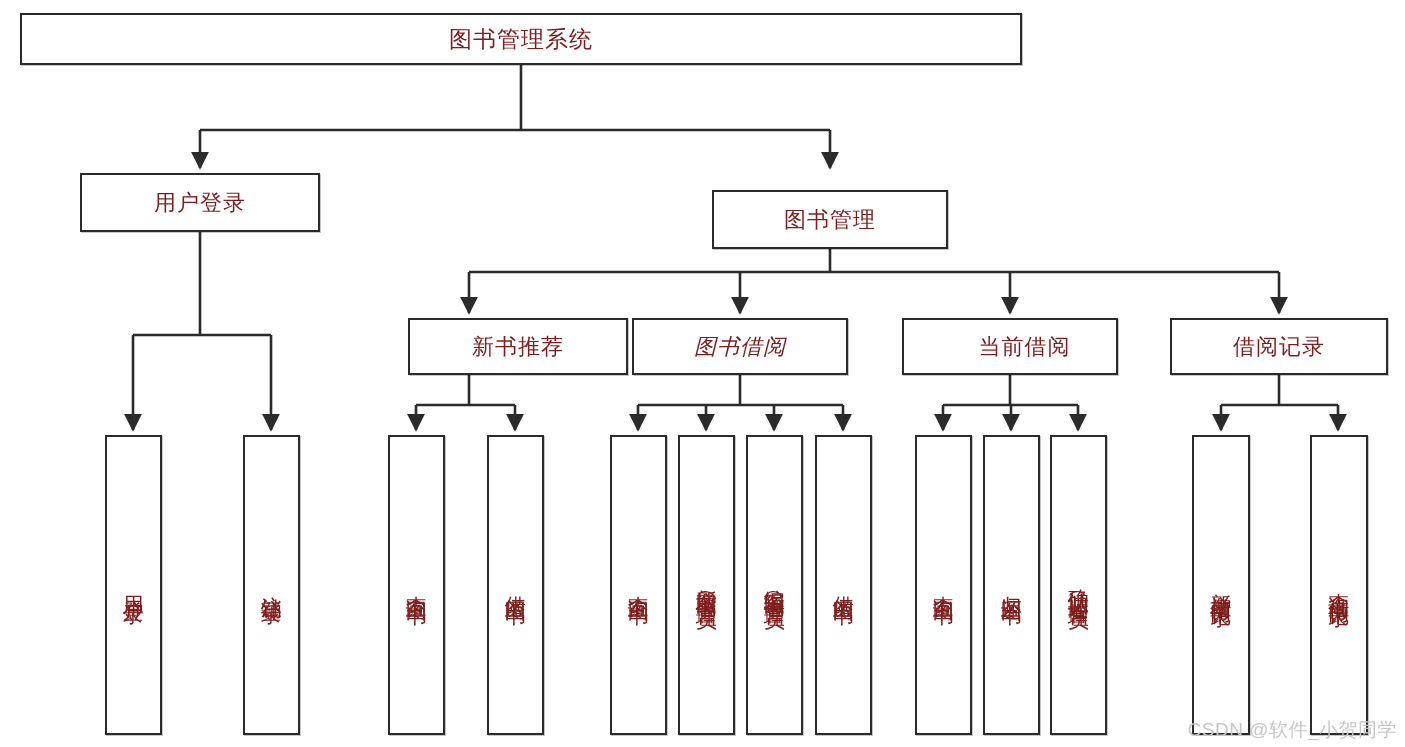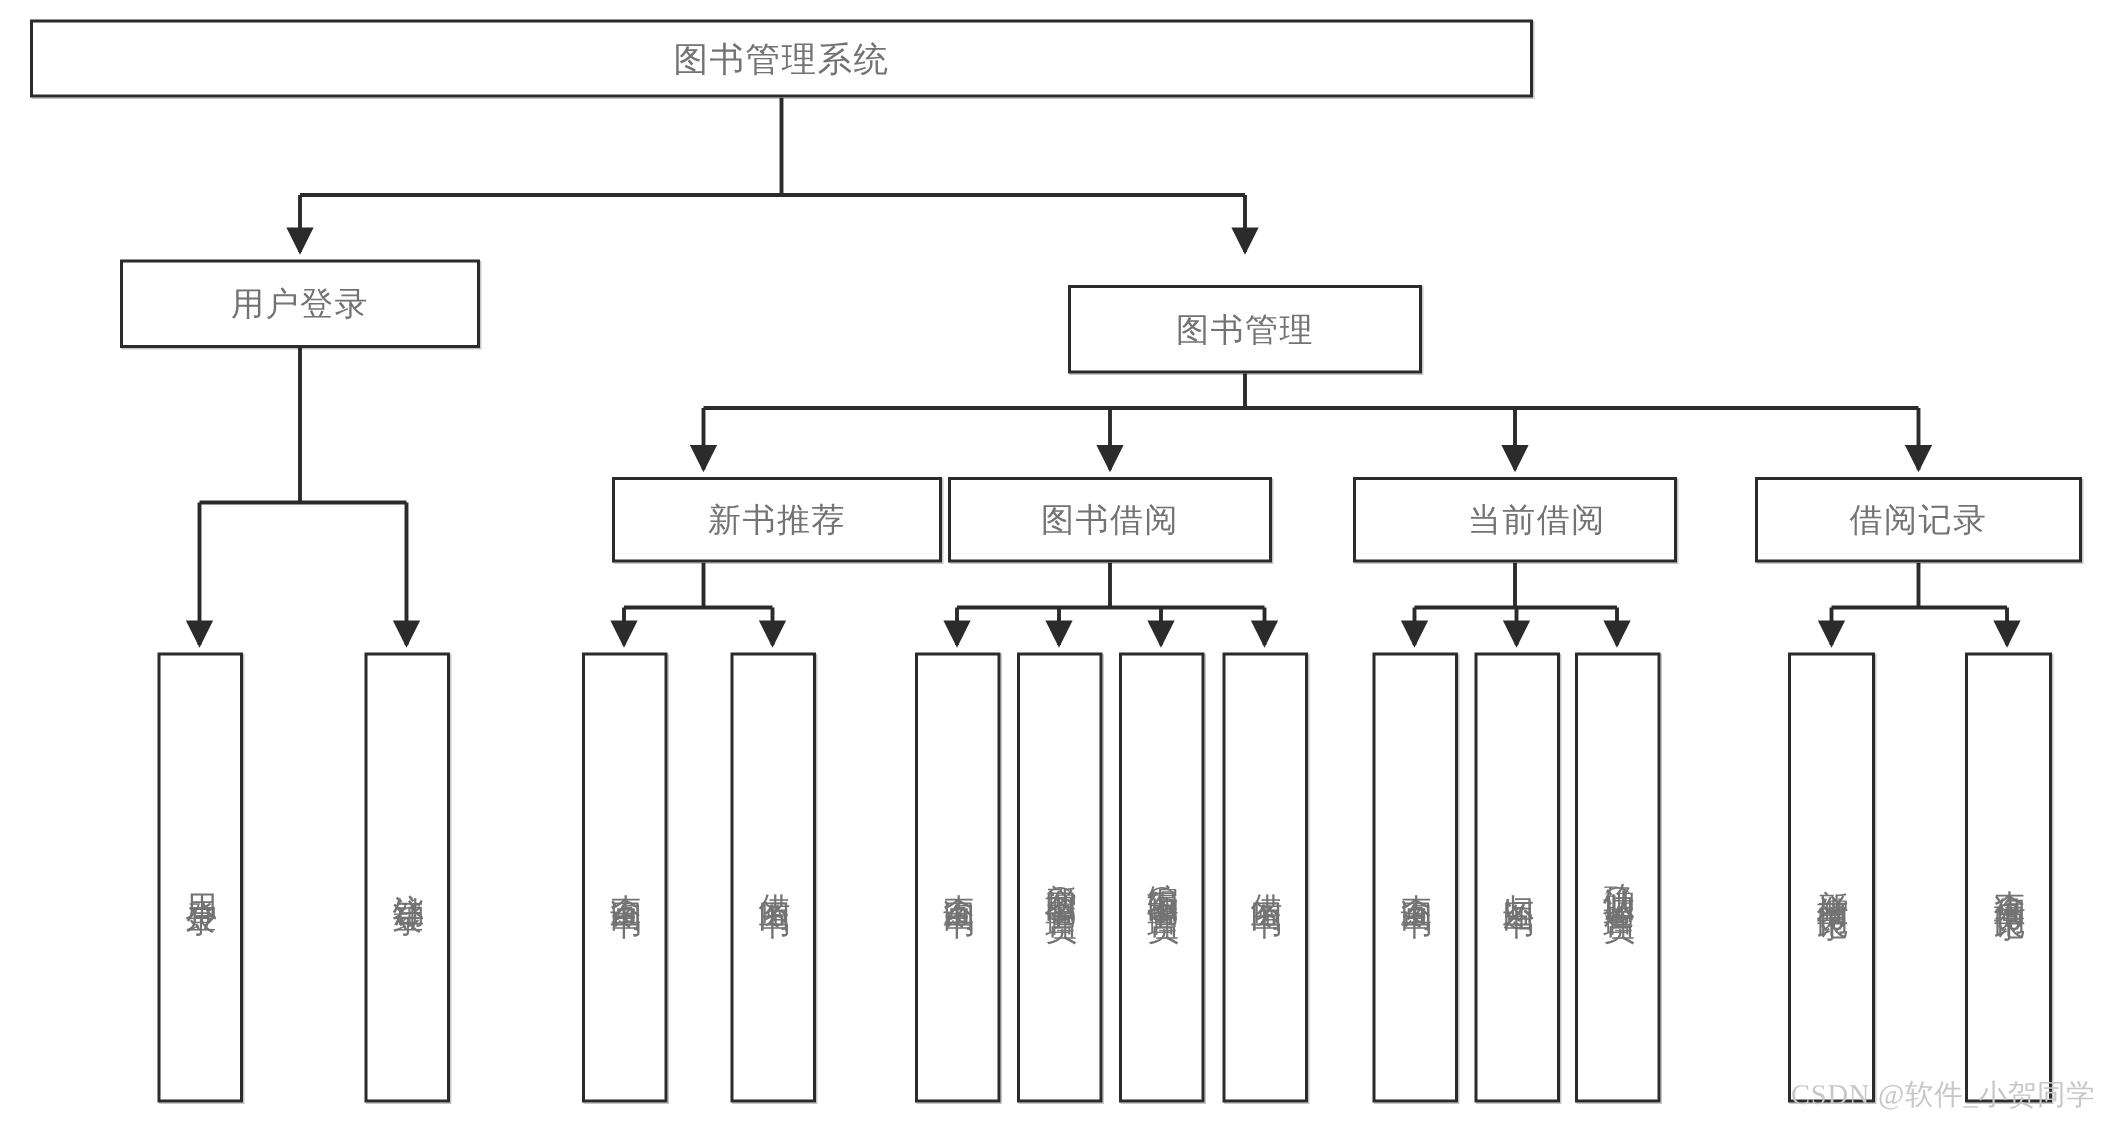--- a/index.html
+++ b/index.html
@@ -29,21 +29,21 @@
     box-sizing: border-box;
     background: #ffffff;
     border: 2px solid #2b2b2b;
     box-shadow: 1px 1px 0 rgba(0,0,0,0.22);
     display: flex;
     align-items: center;
     justify-content: center;
     z-index: 2;
   }
   .node-label {
-    color: #737373;
+    color: #7f1d1d;
     font-size: 22px;
     line-height: 1.15;
     letter-spacing: 1px;
     white-space: nowrap;
     text-align: center;
   }
   .node.root .node-label { font-size: 23px; }
   .node.level2 .node-label { font-size: 22px; }
   .node.level3 .node-label { font-size: 22px; }
   .node.leaf {
@@ -62,21 +62,21 @@
   }
   .watermark {
     position: absolute;
     right: 8px;
     bottom: 4px;
     font-size: 19px;
     color: #c7c7c7;
     letter-spacing: 0.5px;
     z-index: 3;
     white-space: nowrap;
-    font-family: Liberation Serif, serif;
+    font-family: Liberation Sans, sans-serif;
   }
 </style>
 </head>
 <body>
 
 <div id="canvas">
 
   <svg id="edges" viewBox="0 0 1405 747" xmlns="http://www.w3.org/2000/svg">
     <defs>
       <marker id="arrow" viewBox="0 0 10 10" refX="9" refY="5" markerWidth="7" markerHeight="7" orient="auto-start-reverse">
@@ -134,21 +134,21 @@
   <div class="node level2" style="left:80px; top:173px; width:240px; height:59px;">
     <span class="node-label">用户登录</span>
   </div>
   <div class="node level2" style="left:712px; top:173px; width:236px; height:59px;margin-top:17px;">
     <span class="node-label">图书管理</span>
   </div>
 
   <div class="node level3" style="left:360px; top:318px; width:220px; height:57px;margin-left:48px;">
     <span class="node-label">新书推荐</span>
   </div>
-  <div class="node level3" style="left:632px; top:318px; width:216px; height:57px;">
+  <div class="node level3" style="left:632px; top:318px; width:216px; height:57px;font-style:italic;">
     <span class="node-label">图书借阅</span>
   </div>
   <div class="node level3" style="left:902px; top:318px; width:216px; height:57px;padding-left:29px;">
     <span class="node-label">当前借阅</span>
   </div>
   <div class="node level3" style="left:1170px; top:318px; width:218px; height:57px;">
     <span class="node-label">借阅记录</span>
   </div>
 
   <div class="node leaf" style="left:105px; top:435px; width:57px; height:300px;">

